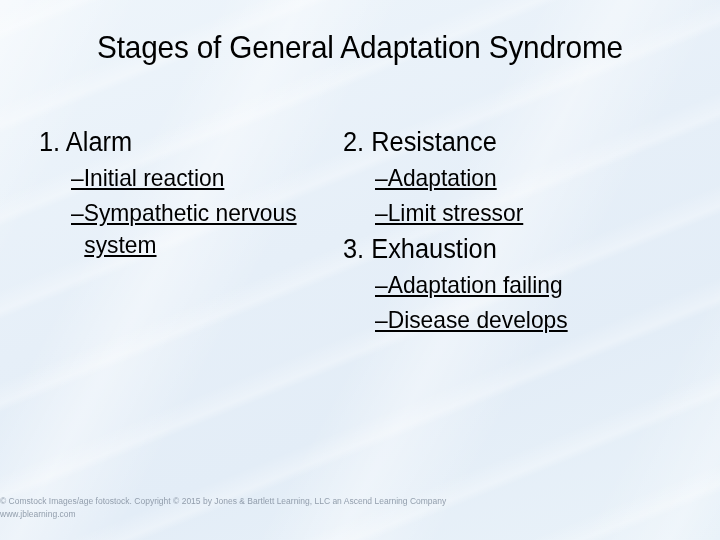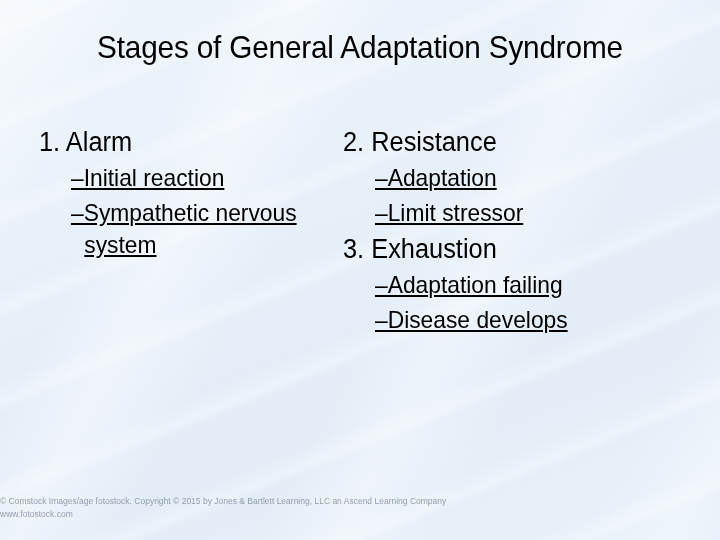--- a/index.html
+++ b/index.html
@@ -168,16 +168,16 @@
           <li class="sub-item">–Disease develops</li>
         </ul>
       </div>
 
     </div>
 
   </div>
 
   <div id="footer" class="layer">
     <span class="credit-line">© Comstock Images/age fotostock. Copyright © 2015 by Jones &amp; Bartlett Learning, LLC an Ascend Learning Company</span>
-    <span class="credit-line">www.fotostock.com</span>
+    <span class="credit-line">www.jblearning.com</span>
   </div>
 
 </div>
 
 </body></html>

